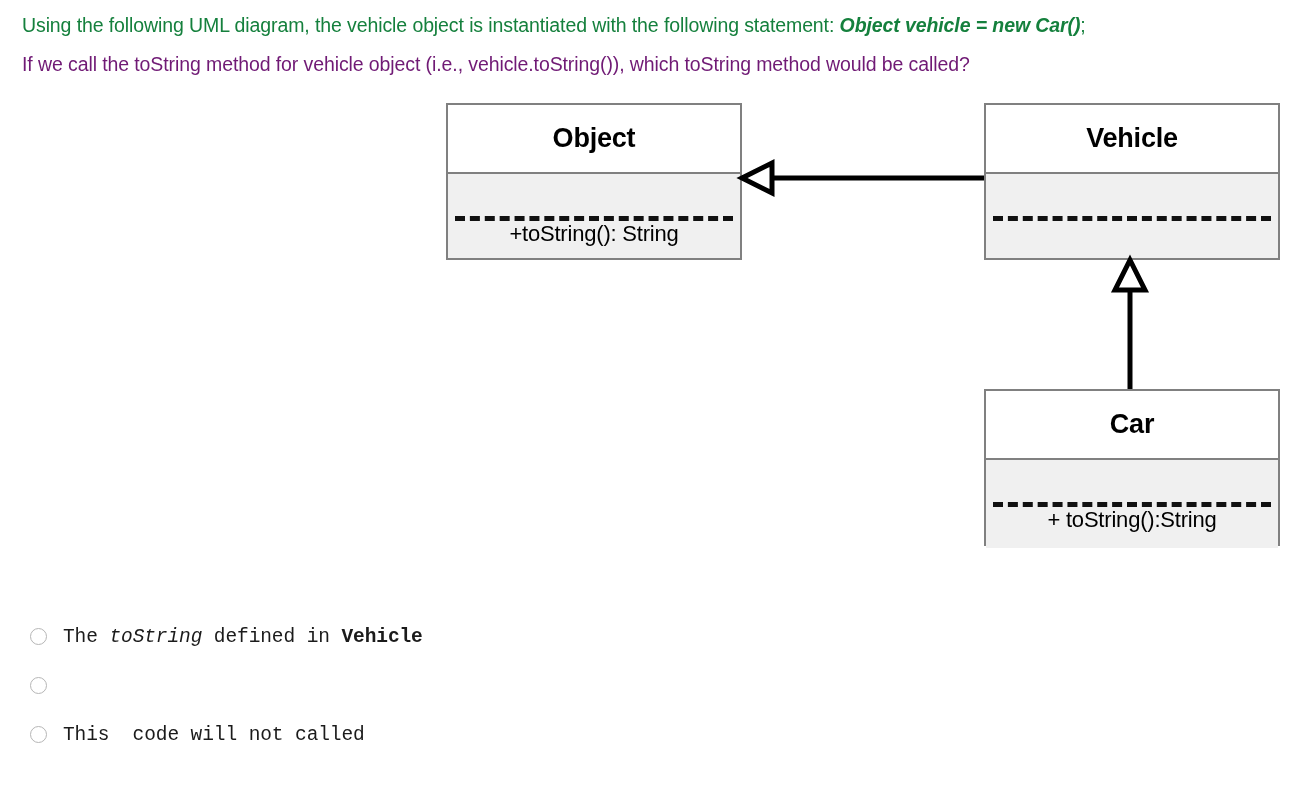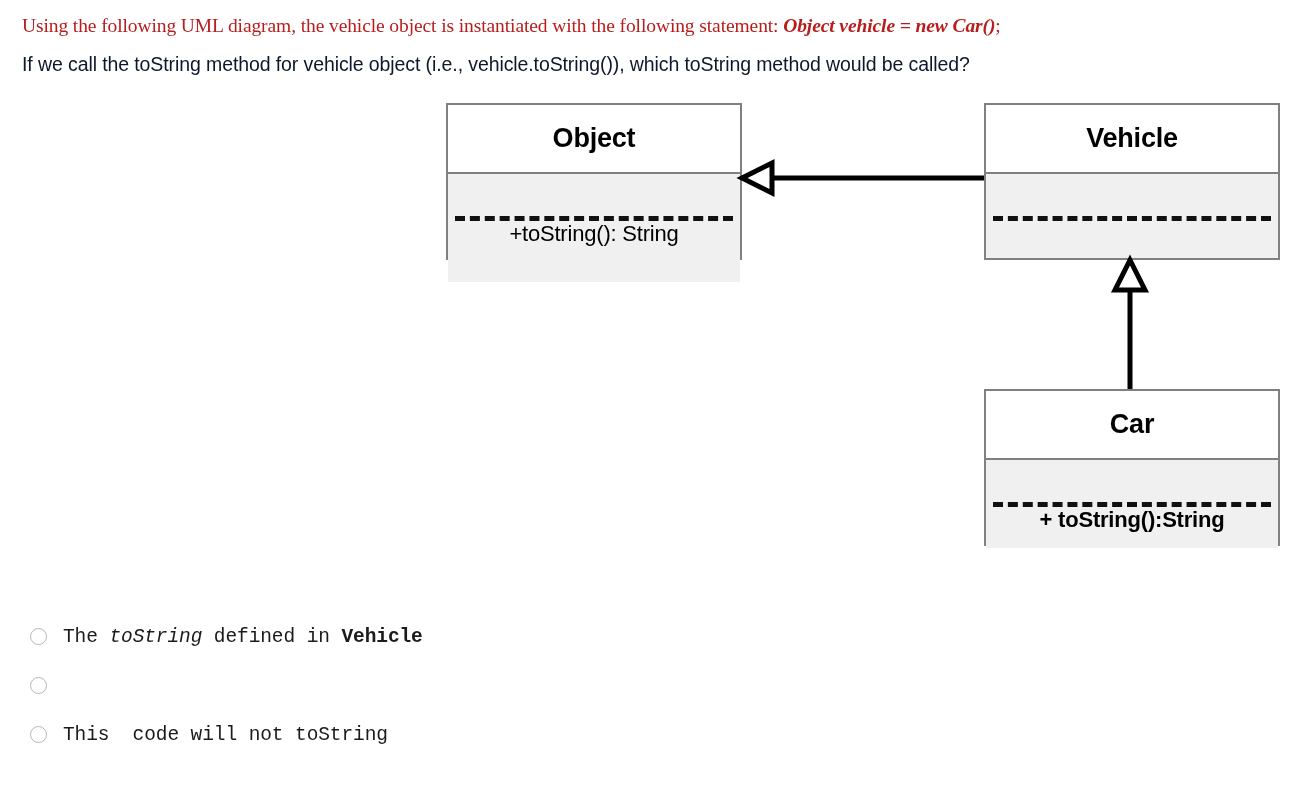--- a/index.html
+++ b/index.html
@@ -17,36 +17,35 @@
   }
 
   
   .prompt {
     position: absolute;
     left: 22px;
     top: 6px;
     width: 1260px;
     font-size: 19.5px;
     line-height: 39px;
-    color: #b91c1c;
+    color: #15803d;
     letter-spacing: -0.1px;
-    font-family: Liberation Serif, serif;
   }
   .prompt .code-stmt {
     font-weight: bold;
     font-style: italic;
   }
   .prompt-line2 {
     position: absolute;
     left: 22px;
     top: 45px;
     width: 1260px;
     font-size: 19.5px;
     line-height: 39px;
-    color: #0f172a;
+    color: #701a75;
     letter-spacing: -0.1px;
   }
 
   
   .uml-canvas {
     position: absolute;
     left: 0;
     top: 0;
     width: 1294px;
     height: 805px;
@@ -91,34 +90,34 @@
     right: 0;
     text-align: center;
     font-size: 22px;
     color: #000000;
     letter-spacing: -0.2px;
   }
 
   
   #box-object { left: 446px; top: 103px; width: 296px; height: 157px; }
   #box-object .uml-header { height: 69px; }
-  #box-object .uml-body { height: 108px; }
+  #box-object .uml-body { height: 84px; }
   #box-object .uml-sep { top: 42px; }
   #box-object .uml-member { top: 47px; }
 
   
   #box-vehicle { left: 984px; top: 103px; width: 296px; height: 157px; }
   #box-vehicle .uml-header { height: 69px; }
   #box-vehicle .uml-body { height: 84px; }
   #box-vehicle .uml-sep { top: 42px; }
 
   
   #box-car { left: 984px; top: 389px; width: 296px; height: 157px; }
   #box-car .uml-header { height: 69px; }
-  #box-car .uml-body { height: 88px; font-weight: bold; }
+  #box-car .uml-body { height: 88px; }
   #box-car .uml-sep { top: 42px; }
   #box-car .uml-member { top: 47px; }
 
   
   .options {
     position: absolute;
     left: 30px;
     top: 612px;
     width: 700px;
   }
@@ -201,15 +200,15 @@
     <span class="option-label"><span>The </span><i>toString</i><span> defined in </span><b>Vehicle</b></span>
   </div>
 
   <div class="option-row">
     <span class="radio"></span>
   </div>
 
 
   <div class="option-row">
     <span class="radio"></span>
-    <span class="option-label">This  code will not toString</span>
+    <span class="option-label">This  code will not called</span>
   </div>
 </div>
 
 </body></html>

